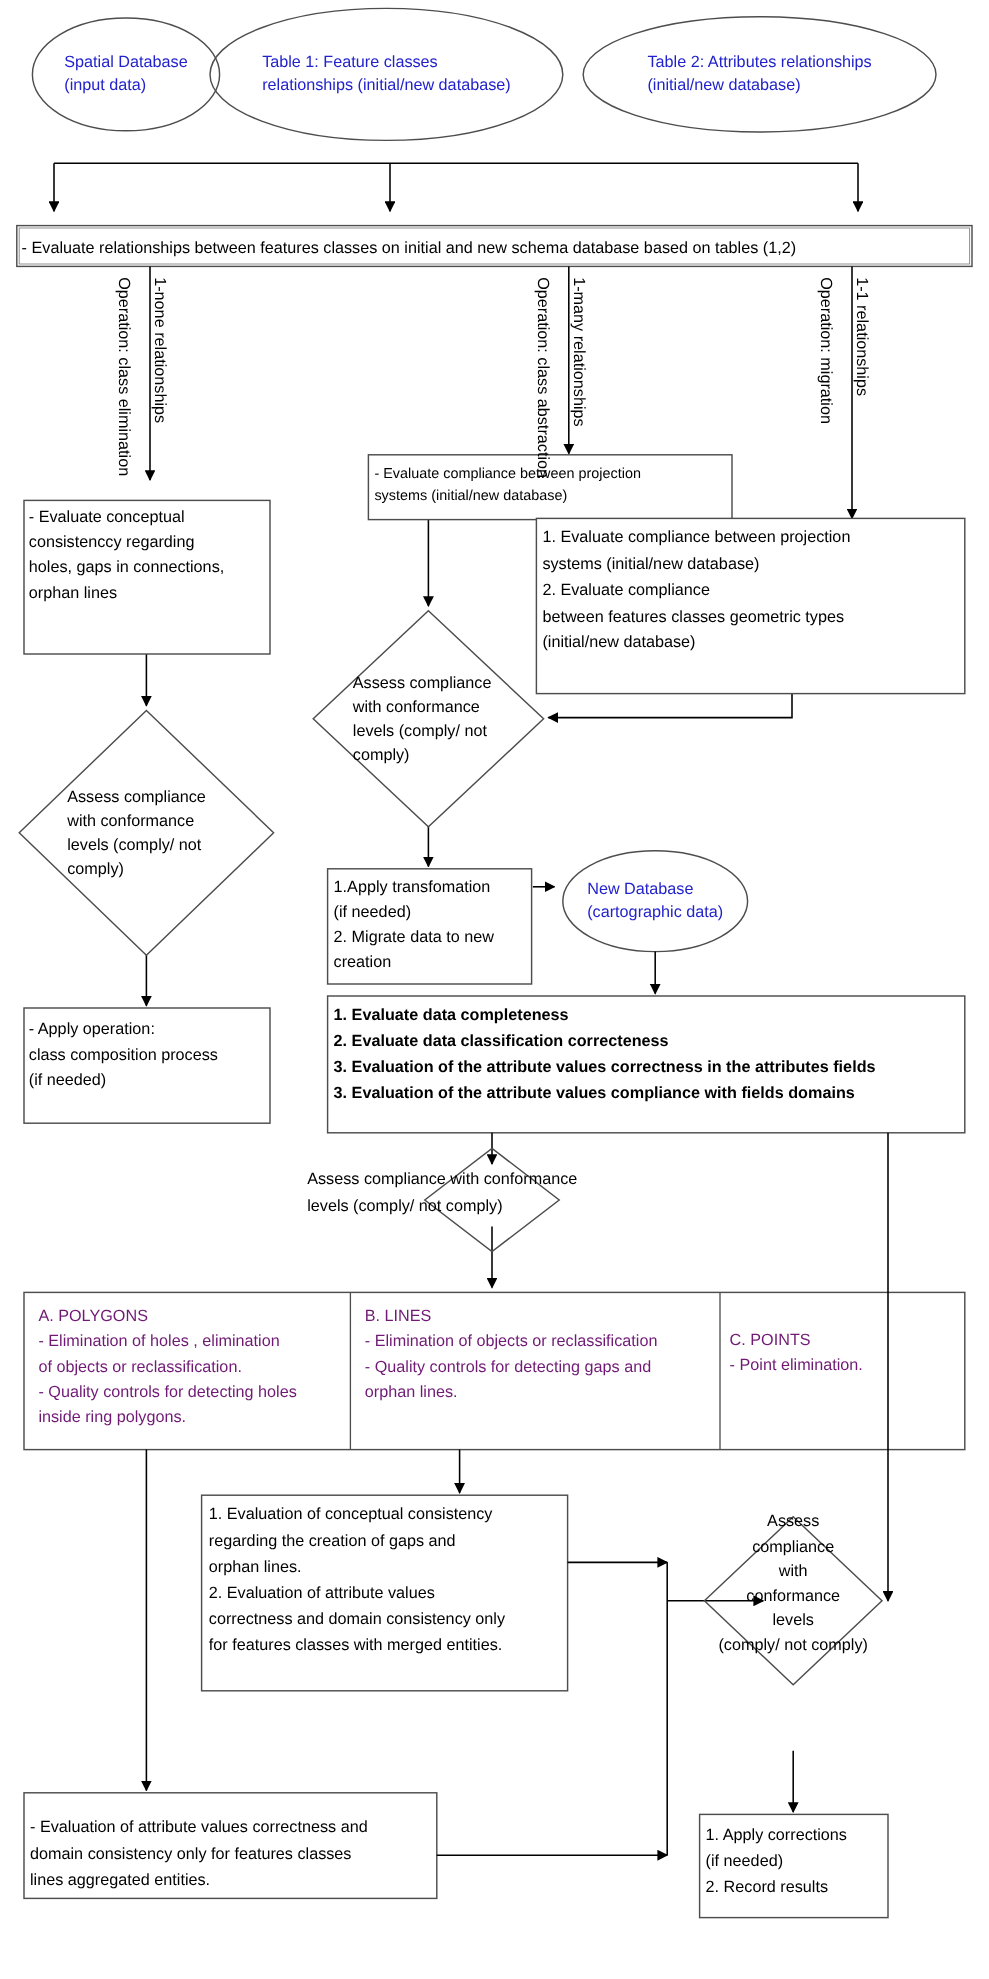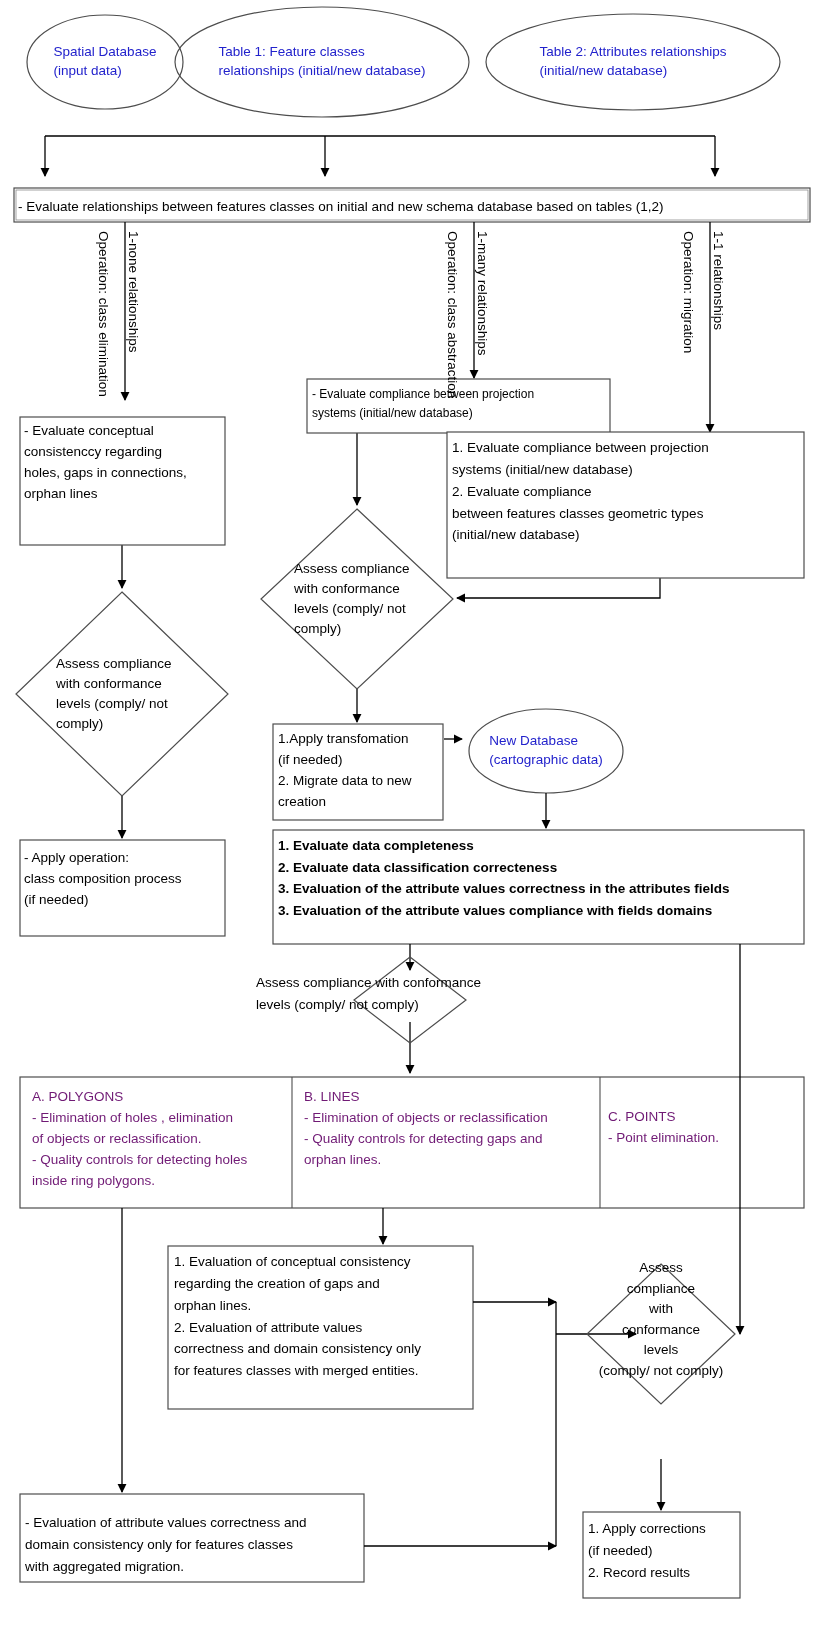--- a/index.html
+++ b/index.html
@@ -317,21 +317,21 @@
     <span class="line-break">regarding the creation of gaps and</span>
     <span class="line-break">orphan lines.</span>
     <span class="line-break">2. Evaluation of attribute values</span>
     <span class="line-break">correctness and domain consistency only</span>
     <span class="line-break">for features classes with merged entities.</span>
   </div>
 
   <div class="node" style="left:25px; top:1500px; width:334px; height:78px; font-size:13.5px; line-height:1.62;margin-top:12px;">
     <span class="line-break">- Evaluation of attribute values correctness and</span>
     <span class="line-break">domain consistency only for features classes</span>
-    <span class="line-break">with aggregated migration.</span>
+    <span class="line-break">lines aggregated entities.</span>
   </div>
 
   <div class="node" style="left:581px; top:1258px; width:160px; height:160px; font-size:13.5px; line-height:1.52; text-align:center;">
     <span class="line-break">Assess</span>
     <span class="line-break">compliance</span>
     <span class="line-break">with</span>
     <span class="line-break">conformance</span>
     <span class="line-break">levels</span>
     <span class="line-break">(comply/ not comply)</span>
   </div>

